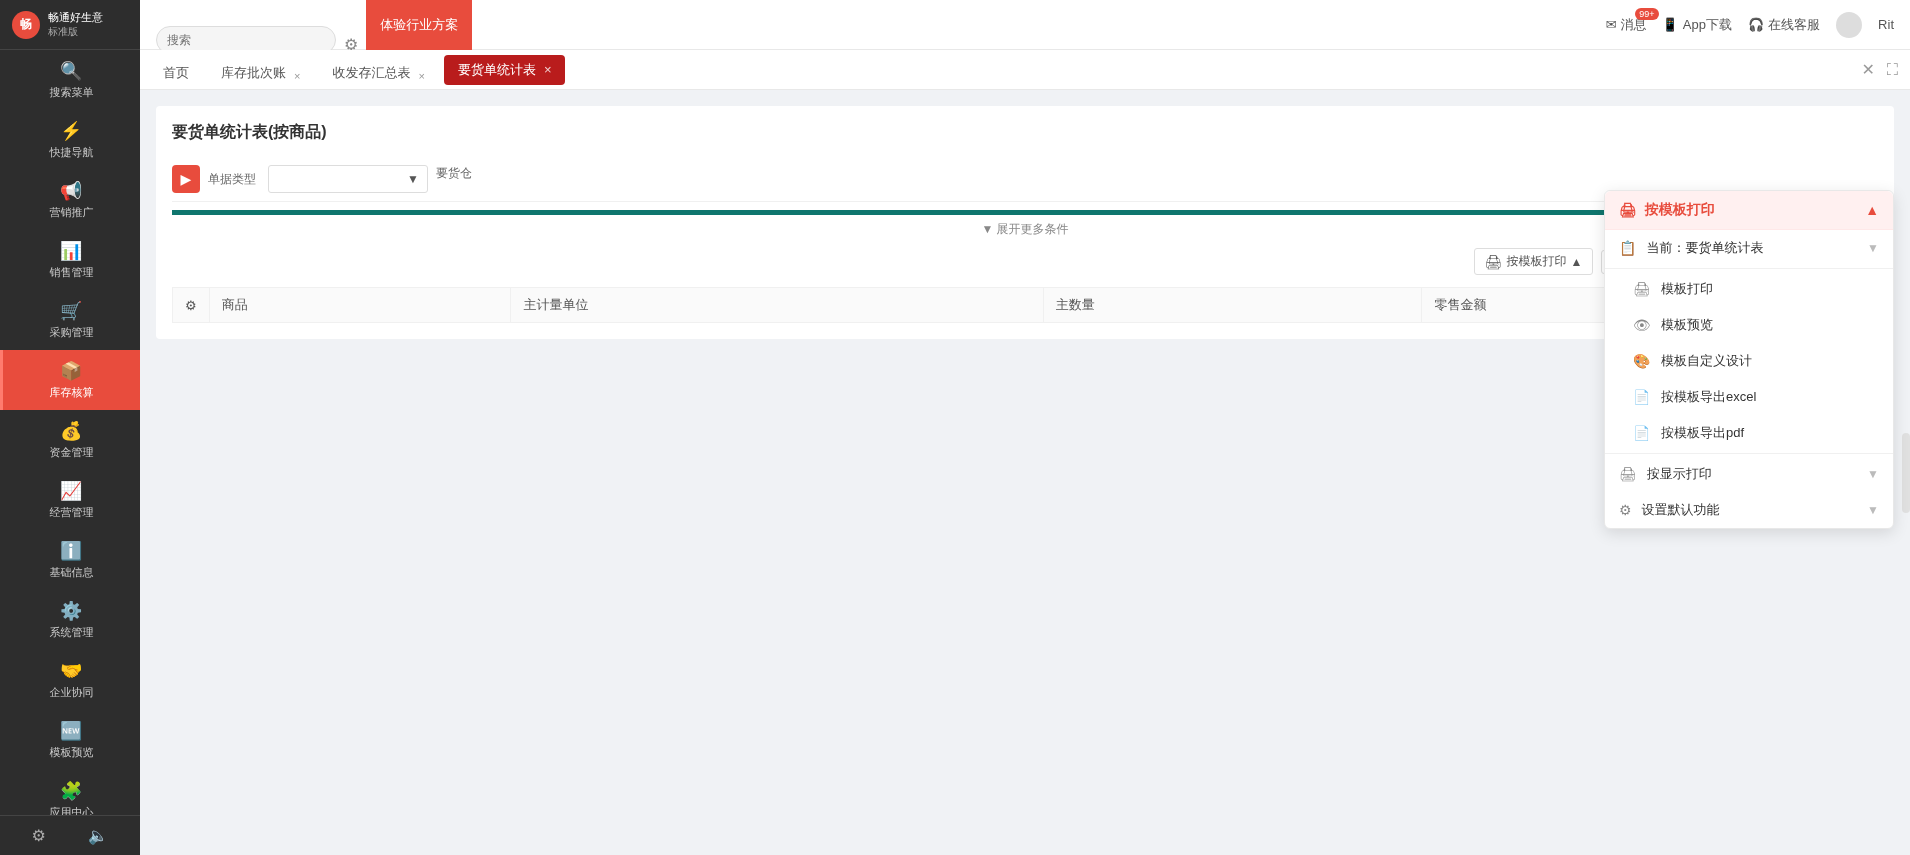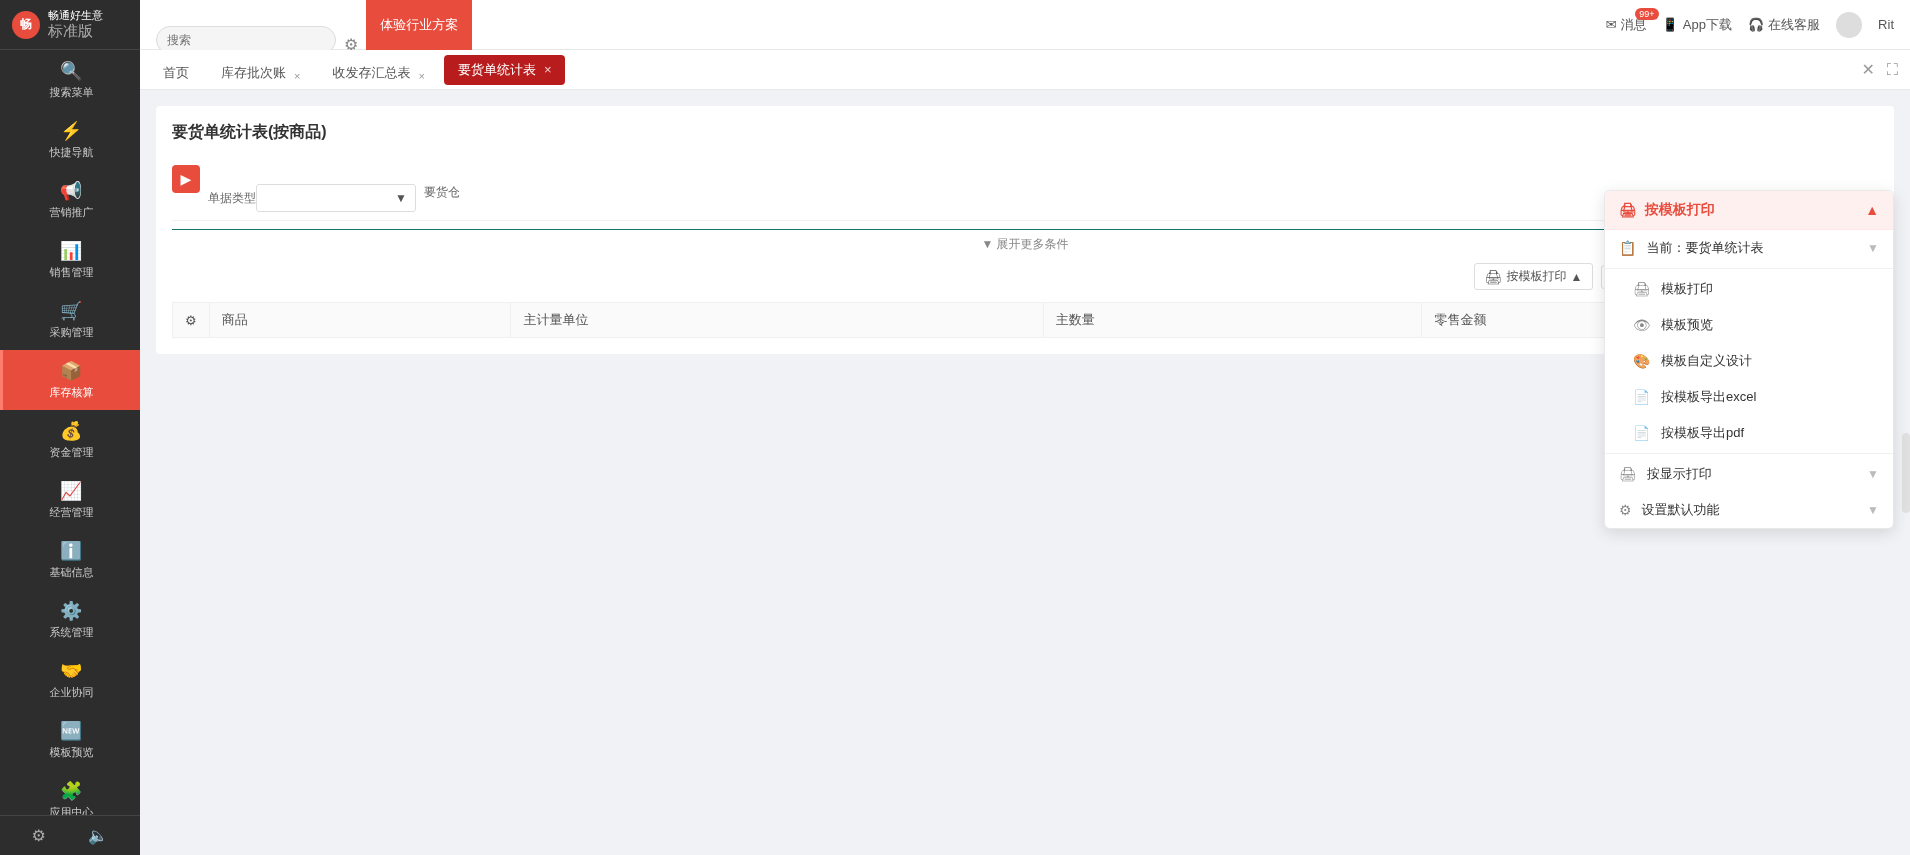--- a/index.html
+++ b/index.html
@@ -25,21 +25,21 @@
     }
     .logo-icon {
       width: 28px; height: 28px;
       background: #e84c3d;
       border-radius: 50%;
       display: flex; align-items: center; justify-content: center;
       color: white; font-size: 12px; font-weight: bold;
       margin-right: 8px; flex-shrink: 0;
     }
     .logo-text { font-size: 11px; color: #fff; line-height: 1.3; }
-    .logo-badge { font-size: 15px; color: #aaa; }
+    .logo-badge { font-size: 10px; color: #aaa; }
     .sidebar-scroll { flex: 1; overflow-y: auto; overflow-x: hidden; }
     .sidebar-scroll::-webkit-scrollbar { width: 4px; }
     .sidebar-scroll::-webkit-scrollbar-thumb { background: #555; }
     .sidebar-item {
       display: flex;
       flex-direction: column;
       align-items: center;
       padding: 10px 8px;
       cursor: pointer;
       color: #ccc;
@@ -236,22 +236,21 @@
     }
     .date-btn.active {
       background: #e84c3d;
       color: white;
       border-color: #e84c3d;
     }
     .date-range-text { font-size: 11px; color: #999; margin-top: 2px; }
     .filter-select {
       display: flex;
       align-items: center;
-      gap: 0;
-      margin-top: 19px;
+      gap: 12px;
     }
     .filter-select-box {
       min-width: 160px;
       height: 28px;
       border: 1px solid #ddd;
       border-radius: 3px;
       padding: 0 8px;
       font-size: 12px;
       color: #555;
       background: #fff;
@@ -259,21 +258,21 @@
       align-items: center;
       justify-content: space-between;
       cursor: pointer;
     }
     .expand-more-bar {
       text-align: center;
       padding: 6px;
       color: #888;
       font-size: 12px;
       cursor: pointer;
-      border-top: 1px solid #0f766e;
+      border-top: 5px solid #0f766e;
       margin-top: 4px;
     }
 
     
     .table-toolbar {
       display: flex;
       align-items: center;
       justify-content: space-between;
       margin-bottom: 8px;
       padding: 4px 0;

